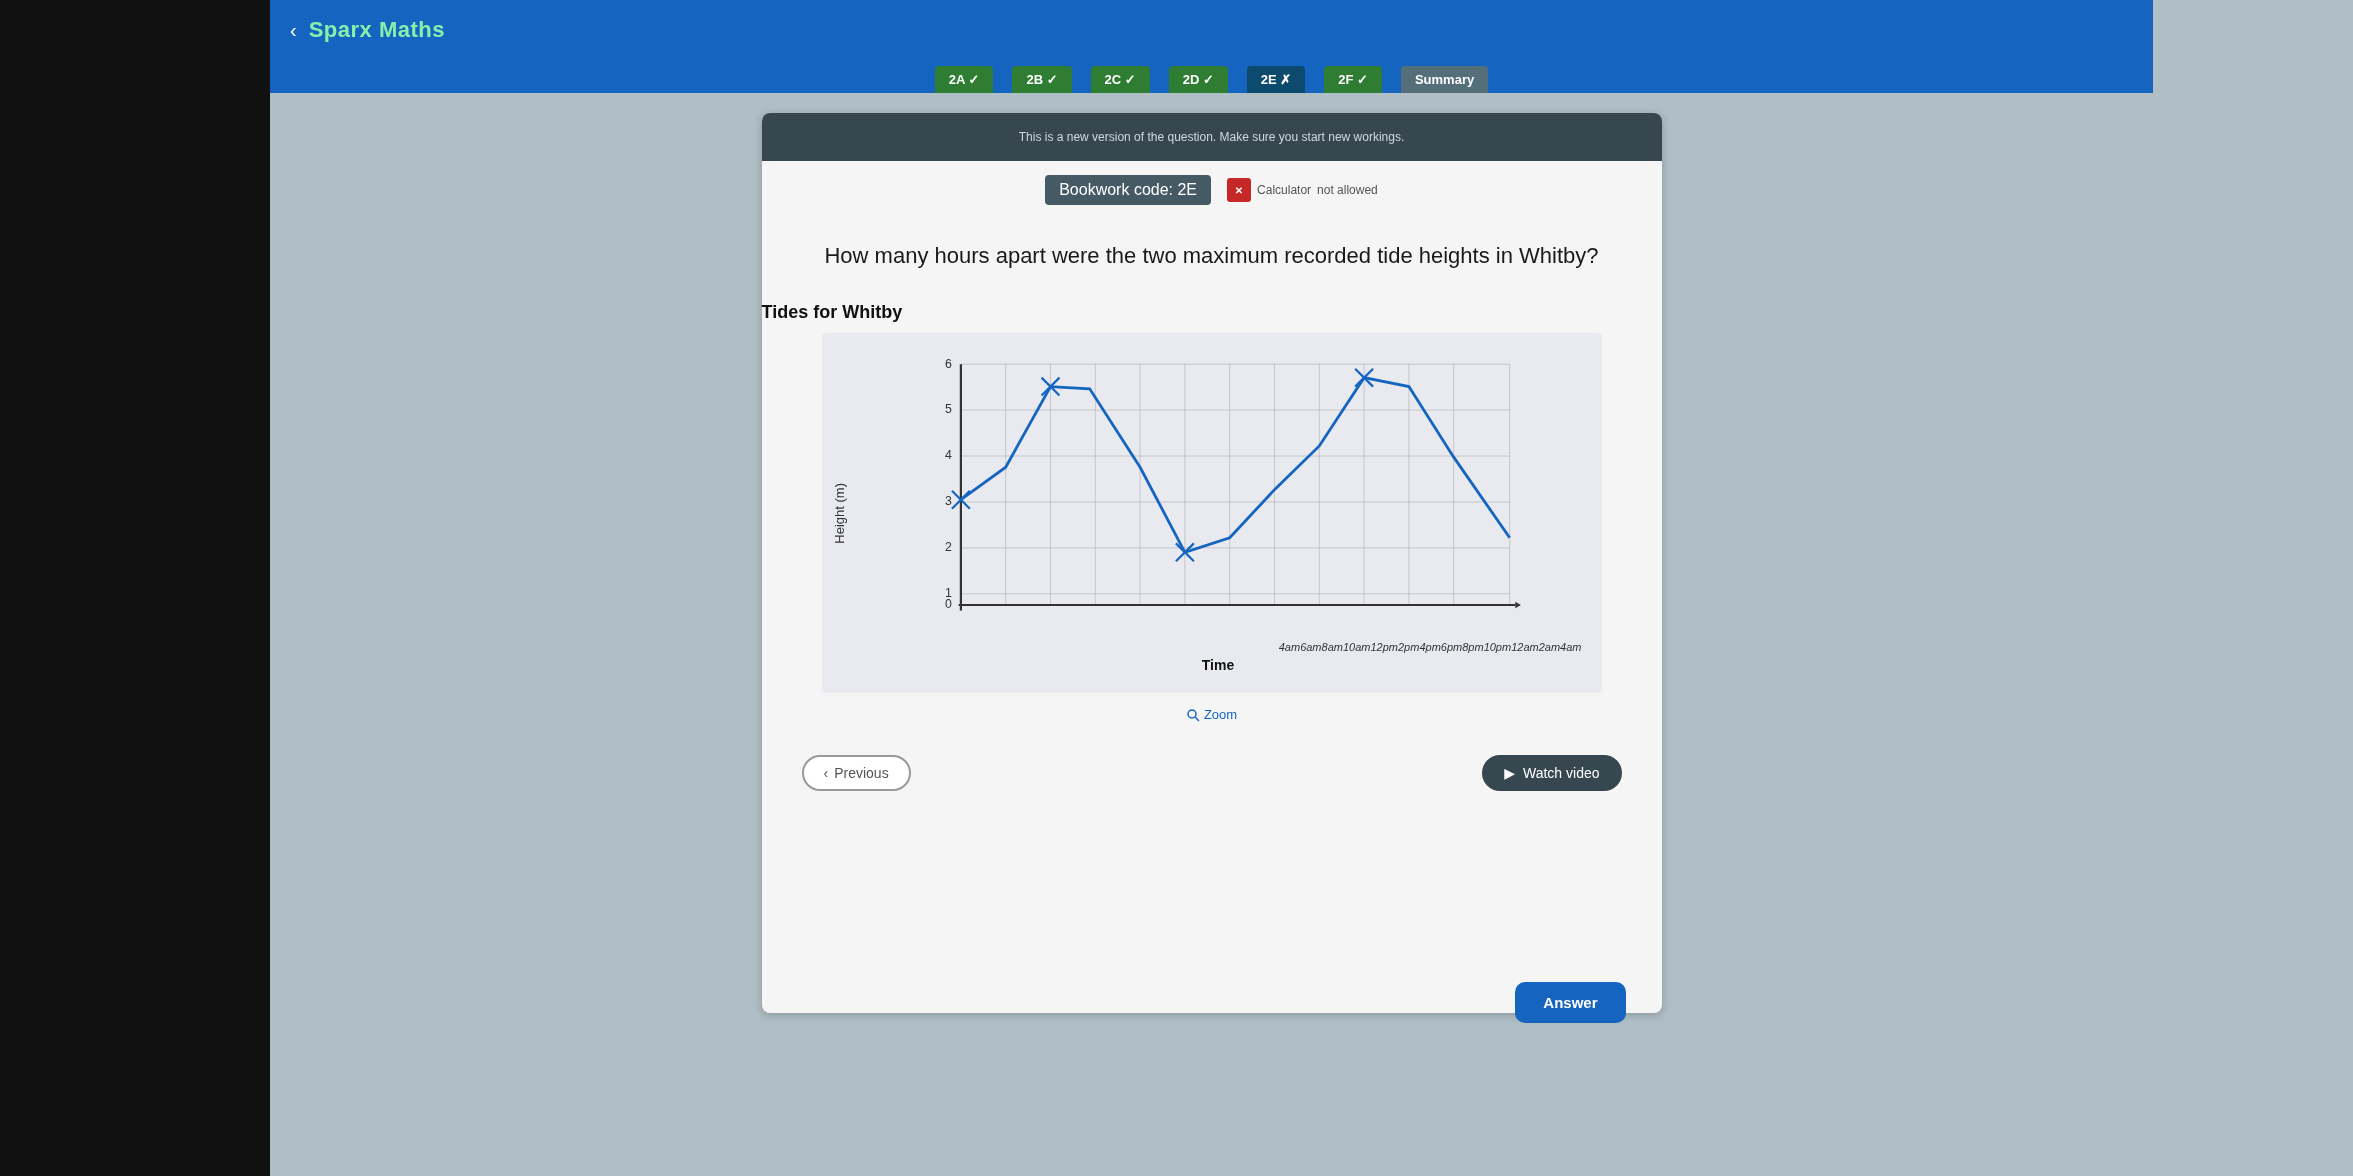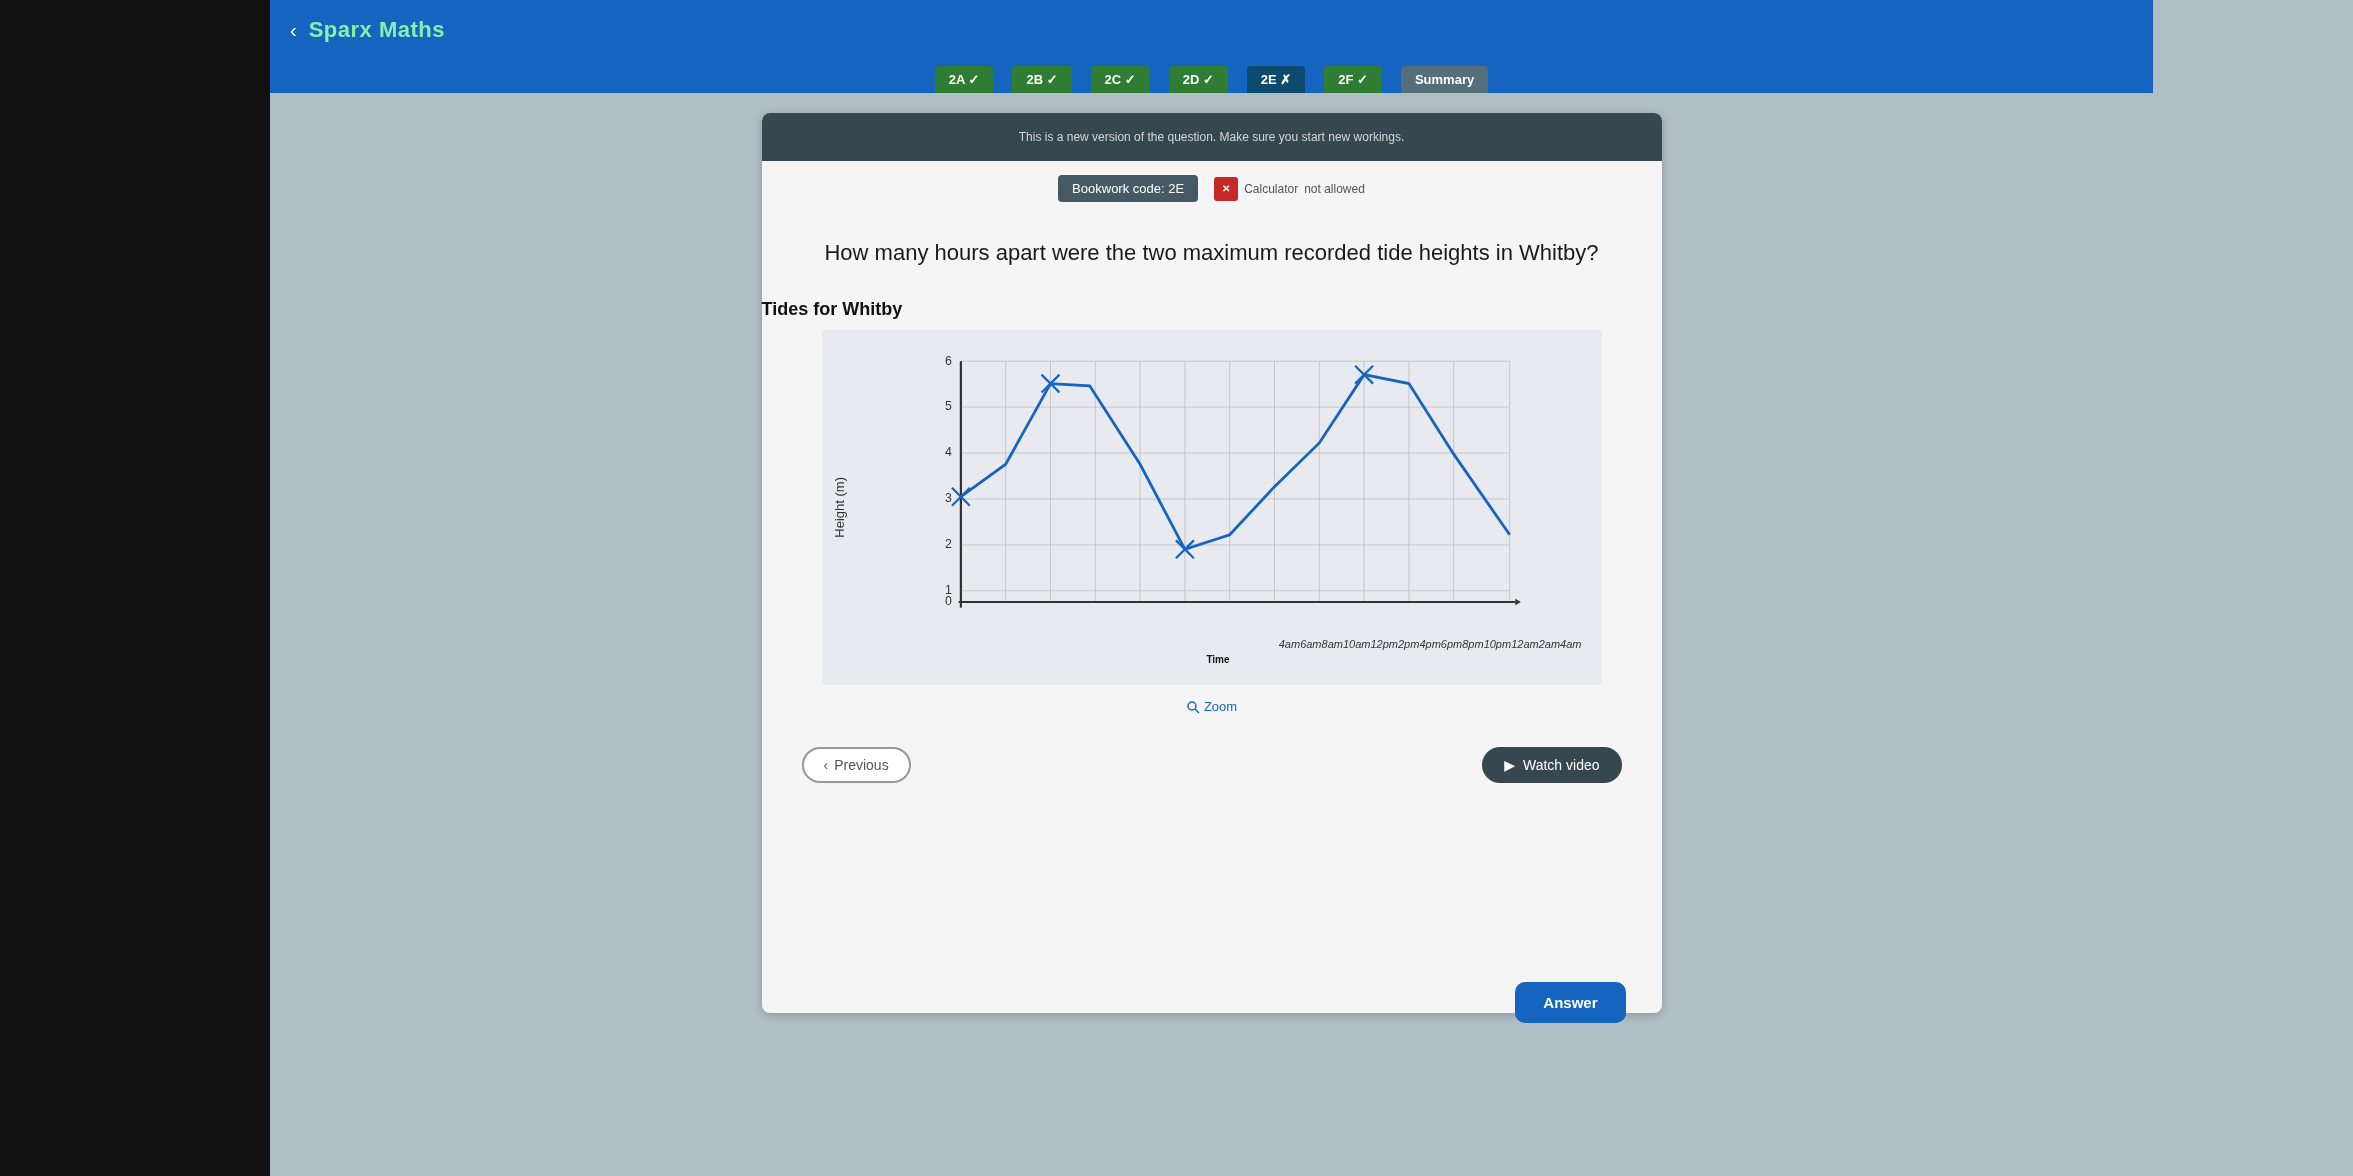--- a/index.html
+++ b/index.html
@@ -127,21 +127,21 @@
       gap: 16px;
       padding: 14px 20px;
     }
 
     .bookmark-btn {
       background: #455a64;
       color: white;
       border: none;
       border-radius: 4px;
       padding: 6px 14px;
-      font-size: 13px;
+      font-size: 16px;
       cursor: pointer;
     }
 
     .calculator-info {
       display: flex;
       align-items: center;
       gap: 6px;
       font-size: 12px;
       color: #555;
     }
@@ -212,21 +212,21 @@
       display: flex;
       justify-content: flex-end;
       padding: 4px 0 0 0;
       font-size: 11px;
       color: #333;
       font-style: italic;
     }
 
     .x-axis-title {
       text-align: center;
-      font-size: 10px;
+      font-size: 14px;
       font-weight: bold;
       color: #111;
       margin-top: 4px;
     }
 
     .zoom-link {
       text-align: center;
       margin-top: 14px;
       color: #1565c0;
       font-size: 13px;

